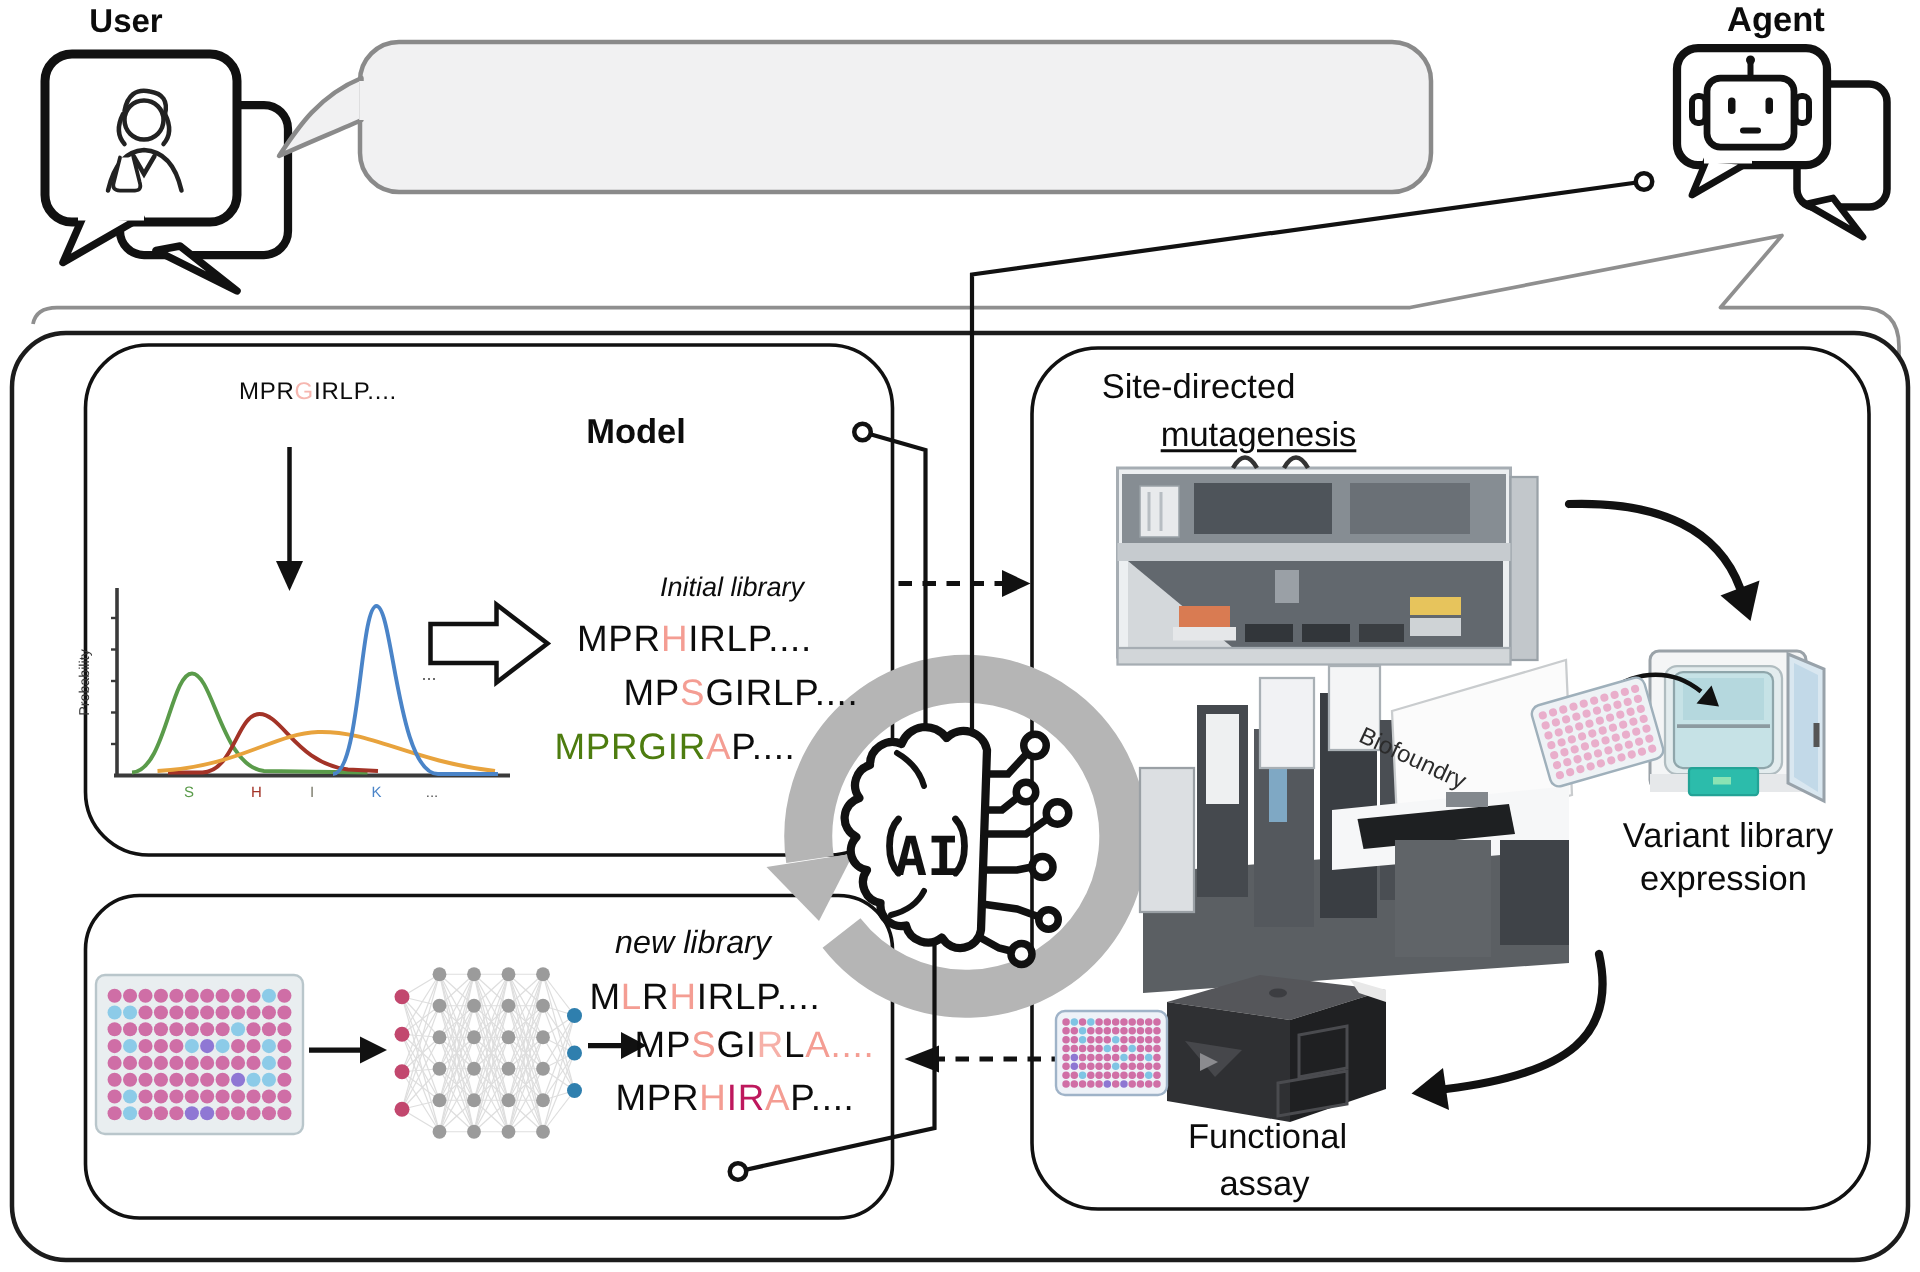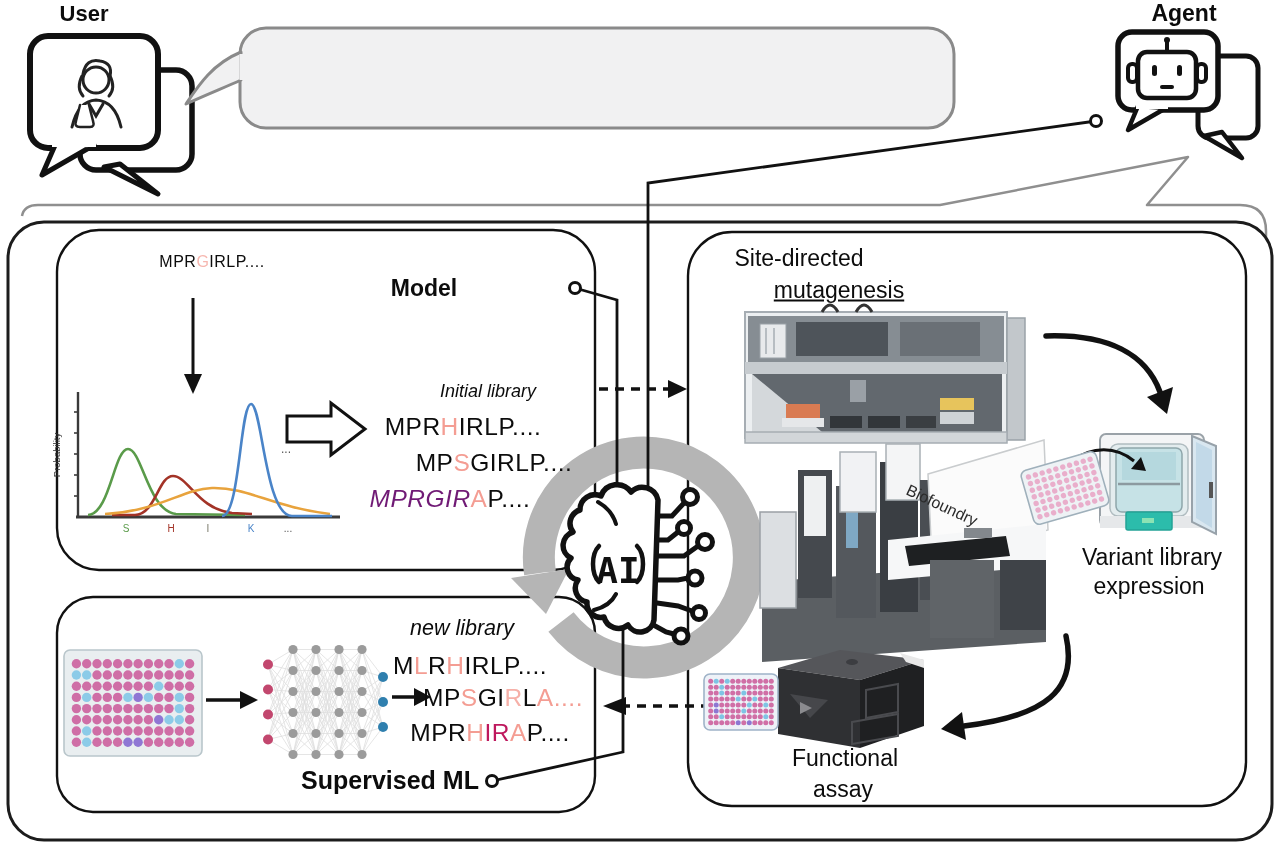--- a/index.html
+++ b/index.html
@@ -700,35 +700,34 @@
 </svg>
 
 <div class="txt b" style="left:84px;top:14px;font-size:22px;">User</div>
 <div class="txt b" style="left:1184px;top:13px;font-size:23px;text-align:center;">Agent</div>
 
 <div class="txt seq" style="left:212px;top:262px;font-size:16px;"><span style="color: rgb(12, 12, 12);">MPR</span><span style="color: rgb(246, 183, 176);">G</span><span style="color: rgb(12, 12, 12);">IRLP....</span></div>
 <div class="txt b lbl23" style="left:424px;top:288px;">Model</div>
 <div class="txt i" style="left:488px;top:391px;font-size:18px;">Initial library</div>
 <div class="txt seq" style="left:463px;top:427px;"><span style="color: rgb(12, 12, 12);">MPR</span><span style="color: rgb(244, 157, 147);">H</span><span style="color: rgb(12, 12, 12);">IRLP....</span></div>
 <div class="txt seq" style="left:494px;top:463px;"><span style="color: rgb(12, 12, 12);">MP</span><span style="color: rgb(244, 157, 147);">S</span><span style="color: rgb(12, 12, 12);">GIRLP....</span></div>
-<div class="txt seq" style="left:450px;top:499px;"><span style="color: #701a75; font-style: italic;">MPRGIR</span><span style="color: rgb(244, 157, 147);">A</span><span style="color: rgb(12, 12, 12);">P....</span></div>
+<div class="txt seq" style="left:450px;top:499px;"><span style="color: #4d7c0f;">MPRGIR</span><span style="color: rgb(244, 157, 147);">A</span><span style="color: rgb(12, 12, 12);">P....</span></div>
 
 <div class="txt" style="left:57px;top:455px;font-size:9.5px;color:#333;transform:translate(-50%,-50%) rotate(-90deg);">Probability</div>
 <div class="txt tick" style="left:126px;top:529px;color:#5a9b4a;">S</div>
 <div class="txt tick" style="left:171px;top:529px;color:#a33327;">H</div>
 <div class="txt tick" style="left:208px;top:529px;color:#7a7a6a;">I</div>
 <div class="txt tick" style="left:251px;top:529px;color:#4a84c8;">K</div>
 <div class="txt tick" style="left:288px;top:529px;color:#555;">...</div>
 <div class="txt" style="left:286px;top:449px;font-size:12px;color:#555;">...</div>
 
 <div class="txt i" style="left:462px;top:629px;font-size:21.5px;">new library</div>
 <div class="txt seq" style="left:470px;top:666px;"><span style="color: rgb(12, 12, 12);">M</span><span style="color: rgb(244, 157, 147);">L</span><span style="color: rgb(12, 12, 12);">R</span><span style="color: rgb(244, 157, 147);">H</span><span style="color: rgb(12, 12, 12);">IRLP....</span></div>
 <div class="txt seq" style="left:503px;top:698px;"><span style="color: rgb(12, 12, 12);">MP</span><span style="color: rgb(244, 157, 147);">S</span><span style="color: rgb(12, 12, 12);">GI</span><span style="color: rgb(246, 176, 168);">R</span><span style="color: rgb(12, 12, 12);">L</span><span style="color: rgb(244, 157, 147);">A</span><span style="color: rgb(244, 157, 147);">....</span></div>
 <div class="txt seq" style="left:490px;top:733px;"><span style="color: rgb(12, 12, 12);">MPR</span><span style="color: rgb(244, 157, 147);">H</span><span style="color: #be185d;">IR</span><span style="color: rgb(244, 157, 147);">A</span><span style="color: rgb(12, 12, 12);">P....</span></div>
-<div class="txt b" style="left:390px;top:780px;font-size:25px;">Supervised ML</div>
 
 <div class="txt lbl23" style="left:799px;top:258px;">Site-directed</div>
 <div class="txt lbl23" style="left:839px;top:290px;text-decoration:underline;">mutagenesis</div>
 <div class="txt lbl23" style="left:1152px;top:557px;">Variant library</div>
 <div class="txt lbl23" style="left:1149px;top:586px;">expression</div>
 <div class="txt lbl23" style="left:845px;top:758px;text-align:right;">Functional</div>
 <div class="txt lbl23" style="left:843px;top:789px;">assay</div>
 
 </div>
 

